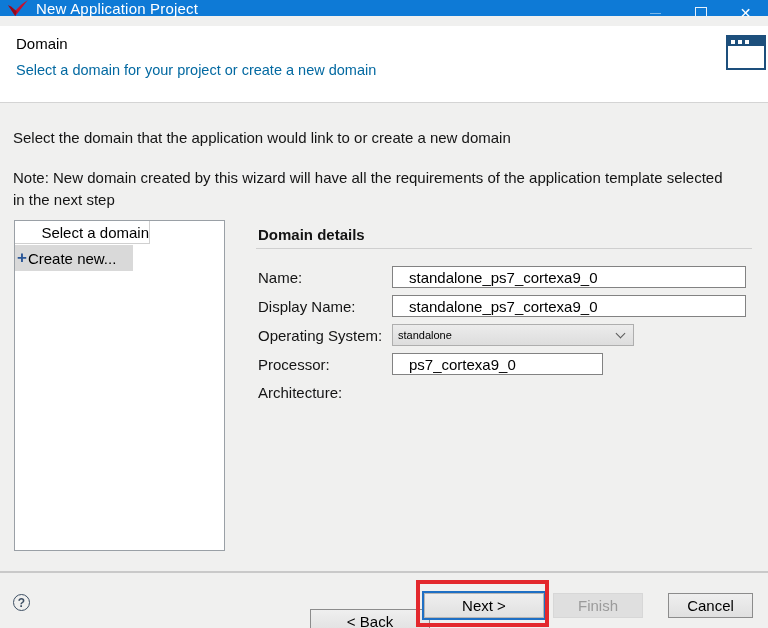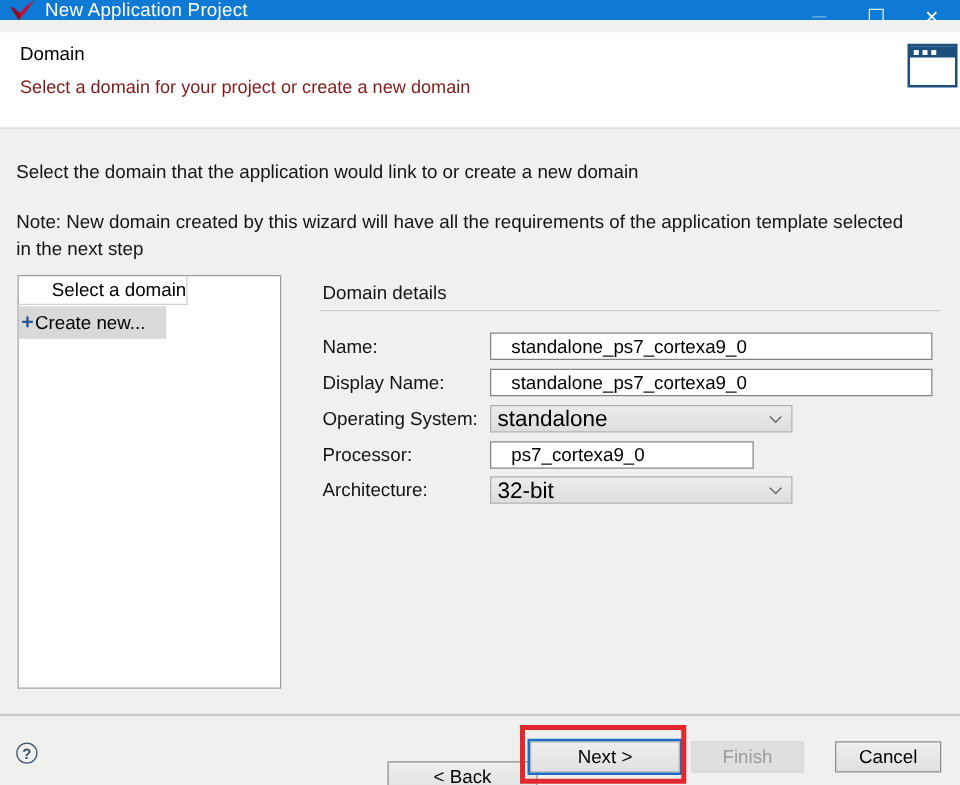--- a/index.html
+++ b/index.html
@@ -12,47 +12,47 @@
   .titlebar-title{color:#ffffff;font-size:15px;margin-left:7px;letter-spacing:0.2px;}
   .titlebar-controls{position:absolute;right:0;top:0;height:26px;display:flex;}
   .tb-btn{width:45px;height:26px;display:flex;align-items:center;justify-content:center;}
   .tb-min{width:11px;height:1px;background:rgba(255,255,255,0.45);}
   .tb-max{width:10px;height:10px;border:1px solid #e8f1fb;}
   .tb-close{color:#ffffff;font-size:14px;line-height:14px;}
 
   
   .header{position:absolute;left:0;top:26px;width:768px;height:77px;background:#ffffff;border-bottom:1px solid #d4d4d4;box-sizing:border-box;}
   .header-title{position:absolute;left:16px;top:9px;font-size:15px;font-weight:normal;color:#000000;}
-  .header-subtitle{position:absolute;left:16px;top:36px;font-size:14.5px;color:#7f1d1d;}
+  .header-subtitle{position:absolute;left:16px;top:36px;font-size:14.5px;color:#0369a1;}
   .wizard-icon{position:absolute;right:2px;top:9px;width:40px;height:35px;border:2px solid #1d4f7c;background:#ffffff;box-sizing:border-box;}
   .wizard-icon .bar{height:9px;background:#1d4f7c;display:flex;align-items:center;padding-left:3px;gap:3px;}
   .wizard-icon .dot{width:4px;height:4px;background:#ffffff;}
 
   
   .intro{position:absolute;left:13px;top:129px;font-size:15px;color:#141414;}
   .note{position:absolute;left:13px;top:167px;font-size:15px;color:#141414;line-height:22px;}
 
   
   .list-panel{position:absolute;left:14px;top:220px;width:211px;height:331px;background:#ffffff;border:1px solid #9aa0a6;box-sizing:border-box;}
   .list-header{height:23px;display:flex;align-items:center;text-align:right;}
   .list-header-cell{width:135px;height:23px;line-height:23px;padding-left:5px;font-size:15px;color:#000000;border-right:1px solid #d0d0d0;border-bottom:1px solid #d0d0d0;box-sizing:border-box;}
   .list-row{margin-top:1px;width:118px;height:26px;background:#d9d9d9;display:flex;align-items:center;padding-left:2px;box-sizing:border-box;}
   .plus-icon{color:#2b5797;font-weight:bold;font-size:17px;line-height:16px;margin-right:1px;}
   .list-row-label{font-size:15px;color:#000000;}
 
   
   .details{position:absolute;left:256px;top:220px;width:496px;height:331px;}
-  .details-title{position:absolute;left:2px;top:6px;font-size:15px;color:#141414;}
+  .details-title{position:absolute;left:2px;top:6px;font-size:15px;color:#141414;font-weight:bold;}
   .details-sep{position:absolute;left:0;top:28px;width:496px;height:1px;background:#cfcfcf;}
   .field-row{position:absolute;left:2px;height:24px;display:flex;align-items:center;}
   .field-label{width:134px;font-size:15px;color:#141414;flex:0 0 auto;}
   .text-input{height:22px;border:1px solid #828282;background:#ffffff;font-family:"Liberation Sans","DejaVu Sans",sans-serif;font-size:15px;color:#000000;padding:0 16px;box-sizing:border-box;}
   .w-name{width:354px;}
   .w-proc{width:211px;}
-  .combo{position:relative;width:242px;height:22px;border:1px solid #aeaeae;background:linear-gradient(#ececec,#dddddd);box-sizing:border-box;display:flex;padding-left:5px;font-size:18px;color:#000000;}
+  .combo{position:relative;width:242px;height:22px;border:1px solid #aeaeae;background:linear-gradient(#ececec,#dddddd);box-sizing:border-box;display:flex;align-items:center;padding-left:5px;font-size:11px;color:#000000;}
   .combo .chevron{position:absolute;right:9px;top:6px;width:7px;height:7px;border-left:1.5px solid #5a5a5a;border-bottom:1.5px solid #5a5a5a;transform:rotate(-45deg);transform-origin:center;margin-top:-1px;height:6px;width:6px;}
 
   
   .footer-sep{position:absolute;left:0;top:571px;width:768px;height:2px;background:#c9c9c9;}
   .help-btn{position:absolute;left:13px;top:594px;width:17px;height:17px;border:1.5px solid #3d4f63;border-radius:50%;box-sizing:border-box;display:flex;align-items:center;justify-content:center;font-size:12px;font-weight:bold;color:#3d4f63;background:transparent;}
   .btn{position:absolute;top:593px;height:25px;border:1px solid #8c8c8c;background:linear-gradient(#efefef,#e0e0e0);font-family:"Liberation Sans","DejaVu Sans",sans-serif;font-size:15px;color:#000000;display:flex;align-items:center;justify-content:center;box-sizing:border-box;}
   .btn-back{left:310px;width:120px;margin-top:16px;}
   .btn-next{left:422px;top:591px;width:124px;height:29px;border:2px solid #1e6fc4;box-shadow:inset 0 0 0 1px #b5b5b5;}
   .btn-finish{left:553px;width:90px;border:1px solid #d7d7d7;background:#dfdfdf;color:#9b9b9b;}
   .btn-cancel{left:668px;width:85px;}
@@ -136,24 +136,20 @@
       </div>
     </div>
 
     <div class="field-row" style="top:132px;">
       <span class="field-label">Processor:</span>
       <input class="text-input w-proc" type="text" value="ps7_cortexa9_0" style="">
     </div>
 
     <div class="field-row" style="top:160px;">
       <span class="field-label">Architecture:</span>
-      <div class="combo">
-        <span>32-bit</span>
-        <span class="chevron"></span>
-      </div>
     </div>
   </div>
 
   <div class="footer-sep"></div>
   <div class="help-btn">
     <span>?</span>
   </div>
 
   <button class="btn btn-back">&lt; Back</button>
   <button class="btn btn-next">Next &gt;</button>

